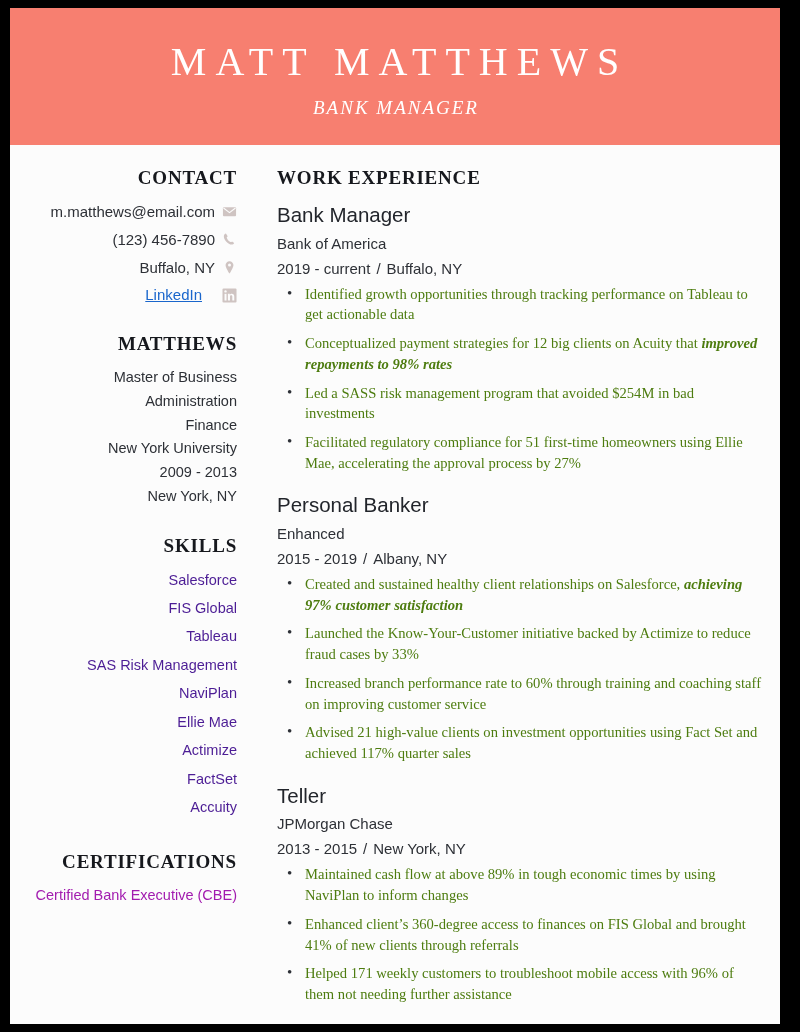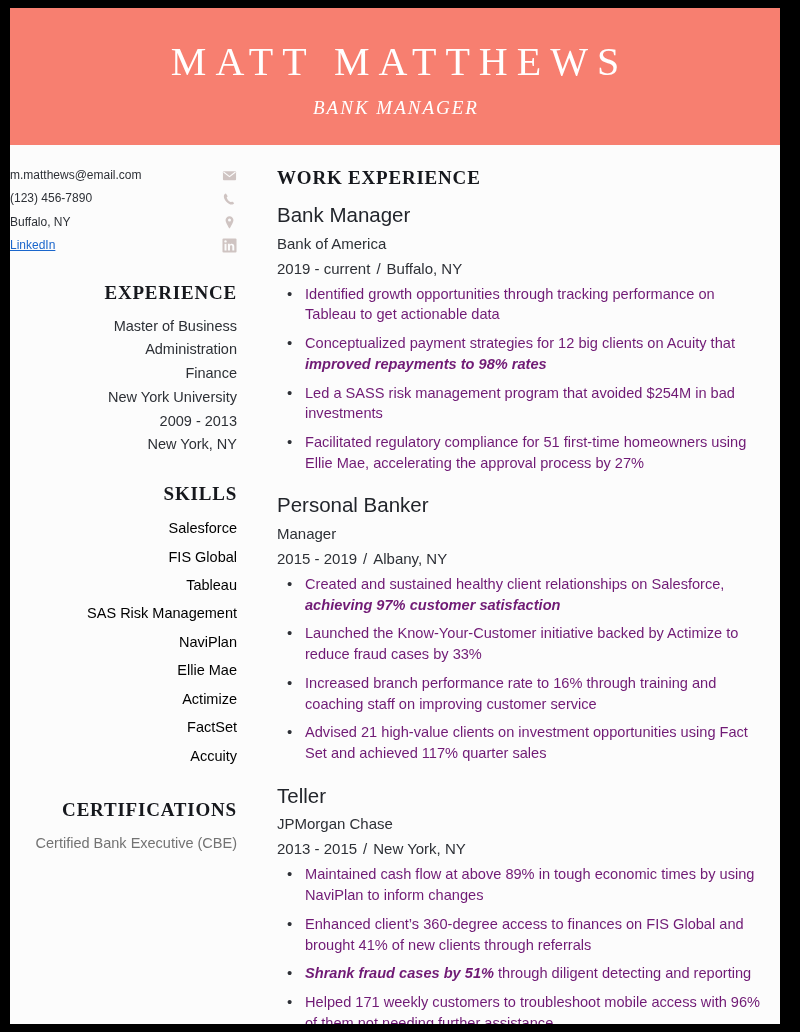--- a/index.html
+++ b/index.html
@@ -83,24 +83,24 @@
   .sidebar .sec-head { margin-bottom: 12px; }
   .main .sec-head { margin-bottom: 13px; }
 
   .sidebar .sec-block { margin-bottom: 27px; }
   .sidebar .sec-block:last-child { margin-bottom: 0; margin-top: 32px; }
 
   
   .contact-row {
     display: flex;
     align-items: center;
-    justify-content: space-between;
+    justify-content: flex-end;
     gap: 7px;
     margin-bottom: 6px;
-    font-size: 12px;
+    font-size: 15px;
     color: #2d3036;
     line-height: 1.45;
   }
   .contact-row:last-child { margin-bottom: 0; gap: 20px; }
   .contact-text { white-space: nowrap; }
   .contact-link {
     color: #1a66cc;
     text-decoration: underline;
     white-space: nowrap;
   }
@@ -118,30 +118,30 @@
   
   .side-line {
     font-size: 14.5px;
     color: #2d3036;
     line-height: 1.5;
     margin-bottom: 2px;
   }
 
   .skill-line {
     font-size: 14.5px;
-    color: #000000;
+    color: #4c1d95;
     line-height: 1.55;
     margin-bottom: 6px;
     padding-left: 21px;
   }
   .skill-line:last-child { margin-bottom: 0; }
 
   .cert-line {
     font-size: 14.5px;
-    color: #737373;
+    color: #a21caf;
     line-height: 1.5;
   }
 
   
   .job { margin-bottom: 19px; }
   .job:last-child { margin-bottom: 12px; }
 
   .job-title {
     font-size: 20.5px;
     font-weight: 400;
@@ -165,23 +165,24 @@
 
   ul.bullets {
     list-style: none;
     margin: 0;
     padding: 0;
   }
   ul.bullets li {
     position: relative;
     padding-left: 28px;
     font-size: 14.6px;
-    color: #701a75;
+    color: #4d7c0f;
     line-height: 1.42;
     margin-bottom: 8px;
+    font-family: Liberation Serif, serif;
   }
   ul.bullets li:last-child { margin-bottom: 0; }
   ul.bullets li::before {
     content: "\2022";
     position: absolute;
     left: 10px;
     top: -1px;
     font-size: 15px;
     color: #2d3036;
   }
@@ -198,20 +199,21 @@
   <div class="header">
     <div class="header-name">MATT MATTHEWS</div>
     <div class="header-title">BANK MANAGER</div>
   </div>
 
   <div class="body">
 
     <div class="sidebar">
 
       <div class="sec-block">
+        <div class="sec-head">CONTACT</div>
         <div id="contact-rows">
             <div class="contact-row">
               <span class="contact-text">m.matthews@email.com</span>
               <span class="cicon">
                 <svg width="15" height="15" viewBox="0 0 16 16">
                   <rect x="1" y="3.5" width="14" height="9.5" rx="1" fill="currentColor"></rect>
                   <path d="M1.6 4.3 L8 9.2 L14.4 4.3" fill="none" stroke="#fcfcfc" stroke-width="1.2"></path>
                 </svg>
               </span>
             </div>
@@ -240,21 +242,21 @@
                   <rect x="2.7" y="6.2" width="2.1" height="7.2" fill="#fcfcfc"></rect>
                   <circle cx="3.75" cy="3.6" r="1.25" fill="#fcfcfc"></circle>
                   <path d="M6.3 6.2h2v1c.4-.7 1.2-1.2 2.2-1.2 1.7 0 2.6 1 2.6 3v4.4h-2.1V9.4c0-1-.4-1.6-1.2-1.6-.8 0-1.3.5-1.3 1.6v4h-2.2z" fill="#fcfcfc"></path>
                 </svg>
               </span>
             </div>
           </div>
       </div>
 
       <div class="sec-block">
-        <div class="sec-head">EXPERIENCE</div>
+        <div class="sec-head">MATTHEWS</div>
         <div id="education-lines">
             <div class="side-line">Master of Business</div>
             <div class="side-line">Administration</div>
             <div class="side-line">Finance</div>
             <div class="side-line">New York University</div>
             <div class="side-line">2009 - 2013</div>
             <div class="side-line">New York, NY</div>
           </div>
       </div>
 
@@ -291,37 +293,36 @@
             <div class="job-meta"><span>2019 - current</span><span class="sep">/</span><span>Buffalo, NY</span></div>
             <ul class="bullets">
               <li><span>Identified growth opportunities through tracking performance on Tableau to get actionable data</span></li>
               <li><span>Conceptualized payment strategies for 12 big clients on Acuity that </span><span class="em">improved repayments to 98% rates</span></li>
               <li><span>Led a SASS risk management program that avoided $254M in bad investments</span></li>
               <li><span>Facilitated regulatory compliance for 51 first-time homeowners using Ellie Mae, accelerating the approval process by 27%</span></li>
             </ul>
           </div>
           <div class="job">
             <div class="job-title">Personal Banker</div>
-            <div class="job-company">Manager</div>
+            <div class="job-company">Enhanced</div>
             <div class="job-meta"><span>2015 - 2019</span><span class="sep">/</span><span>Albany, NY</span></div>
             <ul class="bullets">
               <li><span>Created and sustained healthy client relationships on Salesforce, </span><span class="em">achieving 97% customer satisfaction</span></li>
               <li><span>Launched the Know-Your-Customer initiative backed by Actimize to reduce fraud cases by 33%</span></li>
-              <li><span>Increased branch performance rate to 16% through training and coaching staff on improving customer service</span></li>
+              <li><span>Increased branch performance rate to 60% through training and coaching staff on improving customer service</span></li>
               <li><span>Advised 21 high-value clients on investment opportunities using Fact Set and achieved 117% quarter sales</span></li>
             </ul>
           </div>
           <div class="job">
             <div class="job-title">Teller</div>
             <div class="job-company">JPMorgan Chase</div>
             <div class="job-meta"><span>2013 - 2015</span><span class="sep">/</span><span>New York, NY</span></div>
             <ul class="bullets">
               <li><span>Maintained cash flow at above 89% in tough economic times by using NaviPlan to inform changes</span></li>
               <li><span>Enhanced client’s 360-degree access to finances on FIS Global and brought 41% of new clients through referrals</span></li>
-              <li><span class="em">Shrank fraud cases by 51%</span><span> through diligent detecting and reporting</span></li>
               <li><span>Helped 171 weekly customers to troubleshoot mobile access with 96% of them not needing further assistance</span></li>
             </ul>
           </div>
         </div>
     </div>
 
   </div>
 </div>
 
 </body></html>

